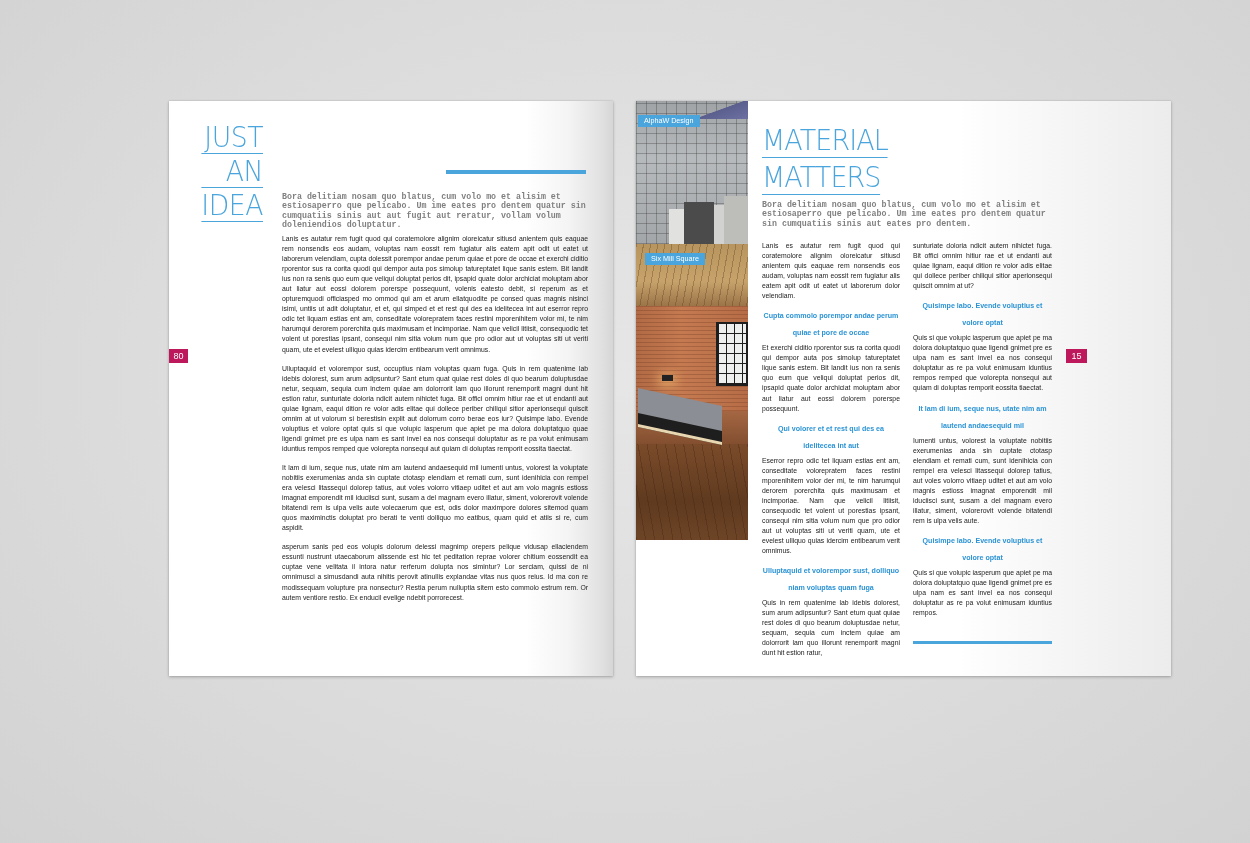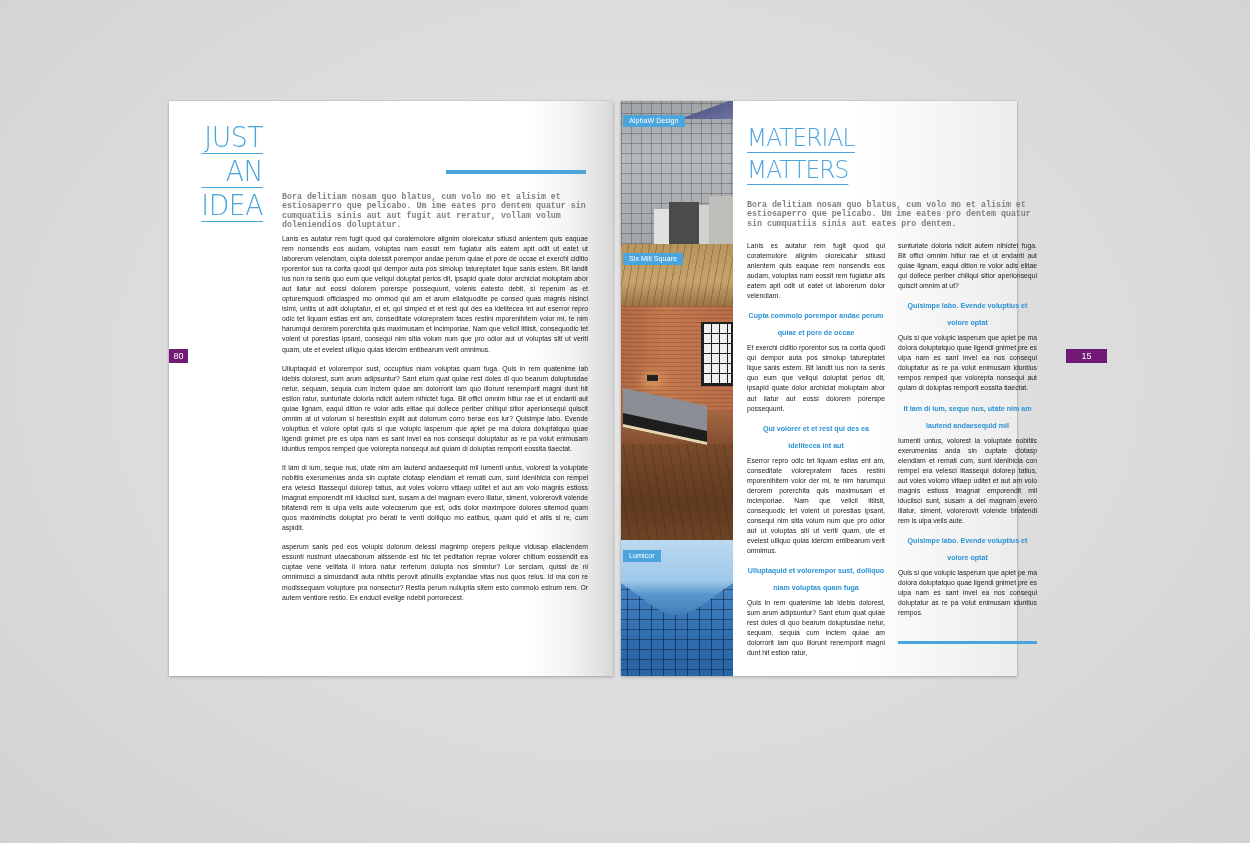--- a/index.html
+++ b/index.html
@@ -14,22 +14,22 @@
       top: 101px;
       height: 575px;
       box-shadow: 0 1px 3px rgba(0,0,0,0.25), 0 0 1px rgba(0,0,0,0.2);
     }
     .page-left {
       left: 169px;
       width: 444px;
       background: linear-gradient(to right, #ffffff 0%, #ffffff 80%, #f4f4f4 90%, #e2e2e2 97%, #d6d6d6 100%);
     }
     .page-right {
-      left: 621px;
-      width: 396px;
+      left: 636px;
+      width: 535px;
       background: linear-gradient(to right, #ffffff 0%, #ffffff 60%, #f3f3f3 85%, #ececec 100%);
     }
     .title {
       position: absolute;
       color: #4aa5dd;
       font-family: "DejaVu Sans", sans-serif;
       font-weight: 200;
       letter-spacing: -1px;
     }
     .title .line {
@@ -47,21 +47,21 @@
       padding-bottom: 1px;
       margin-bottom: 3px;
       font-size: 29px;
       letter-spacing: -0.5px;
       transform: scaleX(0.92);
       transform-origin: right;
     }
     .right-title {
       left: 126px;
       top: 22px;
-      font-size: 25px;
+      font-size: 29px;
     }
     .right-title .line {
       display: inline-block;
       padding-bottom: 2px;
       margin-bottom: 2px;
       transform: scaleX(0.93);
       transform-origin: left;
     }
     .accent-bar {
       position: absolute;
@@ -97,21 +97,21 @@
       font-size: 7.1px;
       line-height: 17px;
       font-weight: bold;
       text-align: center;
       margin-bottom: 1px;
     }
     .page-num {
       position: absolute;
       top: 248px;
       height: 14px;
-      background: #701a75;
+      background: #be185d;
       color: #fff;
       font-size: 9px;
       line-height: 14px;
       text-align: center;
     }
     .img-strip {
       position: absolute;
       left: 0; top: 0;
       width: 112px; height: 575px;
       overflow: hidden;
@@ -231,25 +231,21 @@
       <div class="photo-label" style="top:14px;">AlphaW Design</div>
     </div>
     <div class="photo photo-2">
       <div class="ceiling"></div>
       <div class="bricks"></div>
       <div class="window"></div>
       <div class="lamp"></div>
       <div class="floor"></div>
       <div class="bed"></div>
       <div class="bed-base"></div>
-      <div class="photo-label" style="top:9px;">Six Mill Square</div>
-    </div>
-    <div class="photo photo-3">
-      <div class="curve"></div>
-      <div class="photo-label" style="top:10px;">Lumicor</div>
+      <div class="photo-label" style="top:9px;margin-left:7px;">Six Mill Square</div>
     </div>
   </div>
 
   <div class="title right-title">
     <span class="line">MATERIAL</span><br>
     <span class="line">MATTERS</span>
   </div>
   <div class="lead" style="left:126px; top:99px; width:291px;">Bora delitiam nosam quo blatus, cum volo mo et alisim et estiosaperro que pelicabo. Um ime eates pro dentem quatur sin cumquatiis sinis aut eates pro dentem.</div>
 
   <div class="col" style="left:126px; top:140px; width:138px;">
@@ -267,13 +263,13 @@
     <h4>Quisimpe labo. Evende voluptius et volore optat</h4>
     <p>Quis si que volupic iasperum que apiet pe ma dolora doluptatquo quae ligendi gnimet pre es ulpa nam es sant invel ea nos consequi doluptatur as re pa volut enimusam iduntius rempos remped que volorepta nonsequi aut quiam di doluptas remporit eossita tiaectat.</p>
     <h4>It lam di ium, seque nus, utate nim am lautend andaesequid mil</h4>
     <p>Iumenti untus, volorest la voluptate nobitiis exerumenias anda sin cuptate ctotasp elendiam et remati cum, sunt idenihicia con rempel era velesci litassequi dolorep tatius, aut voles volorro vitiaep uditet et aut am volo magnis estioss imagnat emporendit mil iduciisci sunt, susam a del magnam evero illatur, siment, volorerovit volende bitatendi rem is ulpa velis aute.</p>
     <h4>Quisimpe labo. Evende voluptius et volore optat</h4>
     <p>Quis si que volupic iasperum que apiet pe ma dolora doluptatquo quae ligendi gnimet pre es ulpa nam es sant invel ea nos consequi doluptatur as re pa volut enimusam iduntius rempos.</p>
   </div>
 
   <div class="accent-bar" style="left:277px; top:540px; width:139px; height:3px;"></div>
 </div>
-<div class="page-num" style="left:1066px; top:349px; width:41px;">15</div>
+<div class="page-num" style="left:1066px; top:349px; width:21px;">15</div>
 
 </body></html>

